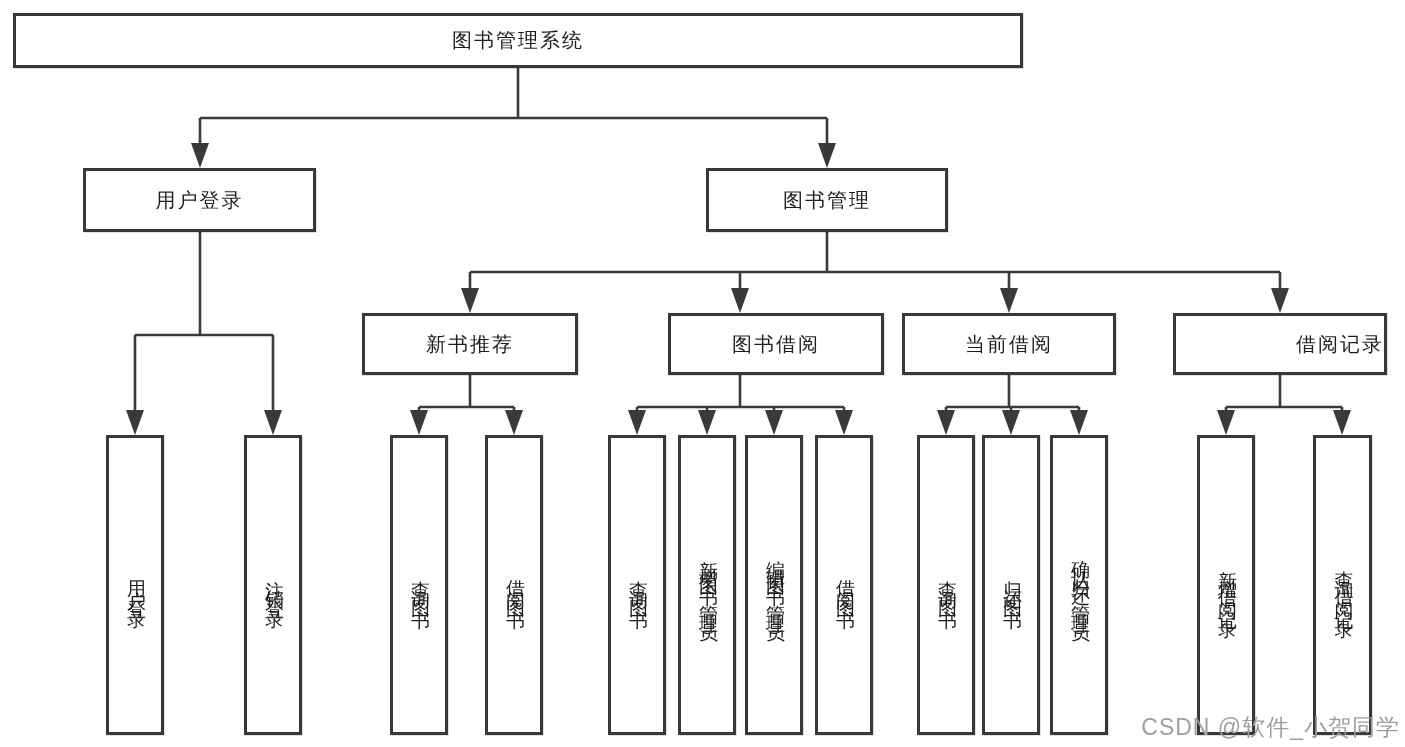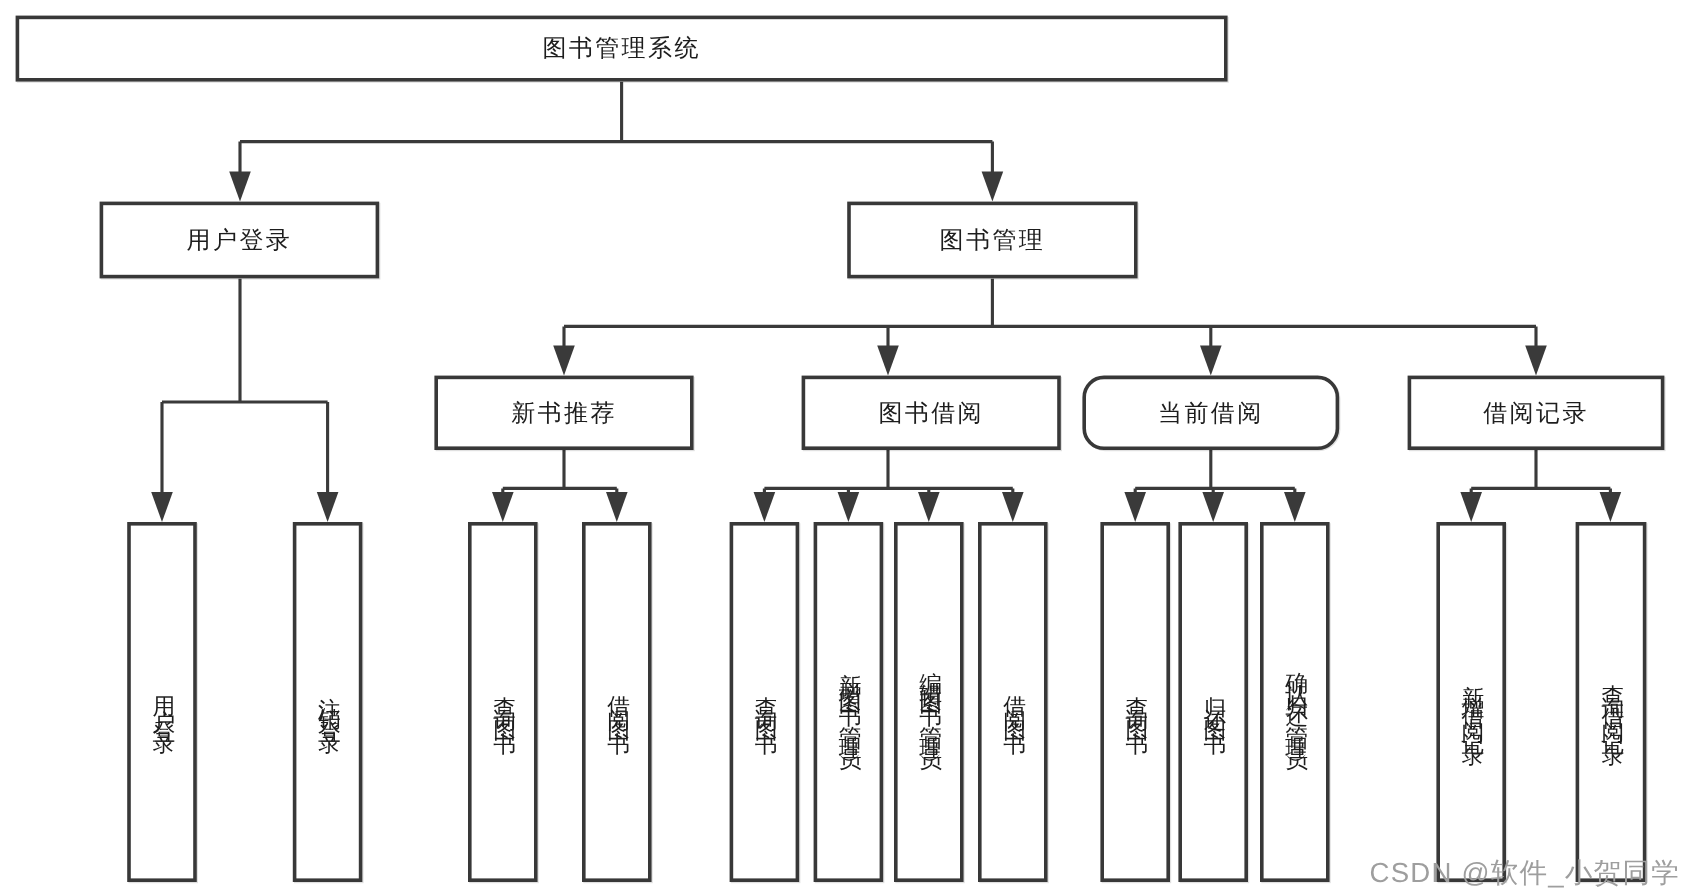--- a/index.html
+++ b/index.html
@@ -121,24 +121,24 @@
   <div class="box" style="left:362px; top:313px; width:216px; height:62px;">
     <span class="hlabel">新书推荐</span>
   </div>
 
   <div class="box" style="left:706px; top:168px; width:242px; height:64px;">
     <span class="hlabel">图书管理</span>
   </div>
   <div class="box" style="left:668px; top:313px; width:216px; height:62px;">
     <span class="hlabel">图书借阅</span>
   </div>
-  <div class="box" style="left:902px; top:313px; width:214px; height:62px;border-radius:18px;">
+  <div class="box" style="left:902px; top:313px; width:214px; height:62px;">
     <span class="hlabel">当前借阅</span>
   </div>
-  <div class="box" style="left:1173px; top:313px; width:214px; height:62px;">
+  <div class="box" style="left:1173px; top:313px; width:214px; height:62px;justify-content:flex-end;">
     <span class="hlabel">借阅记录</span>
   </div>
 
   <div class="box leaf" style="left:106px; top:435px; width:58px; height:300px;">
     <span class="vtext">用户登录</span>
   </div>
   <div class="box leaf" style="left:244px; top:435px; width:58px; height:300px;">
     <span class="vtext">注销登录</span>
   </div>
 

